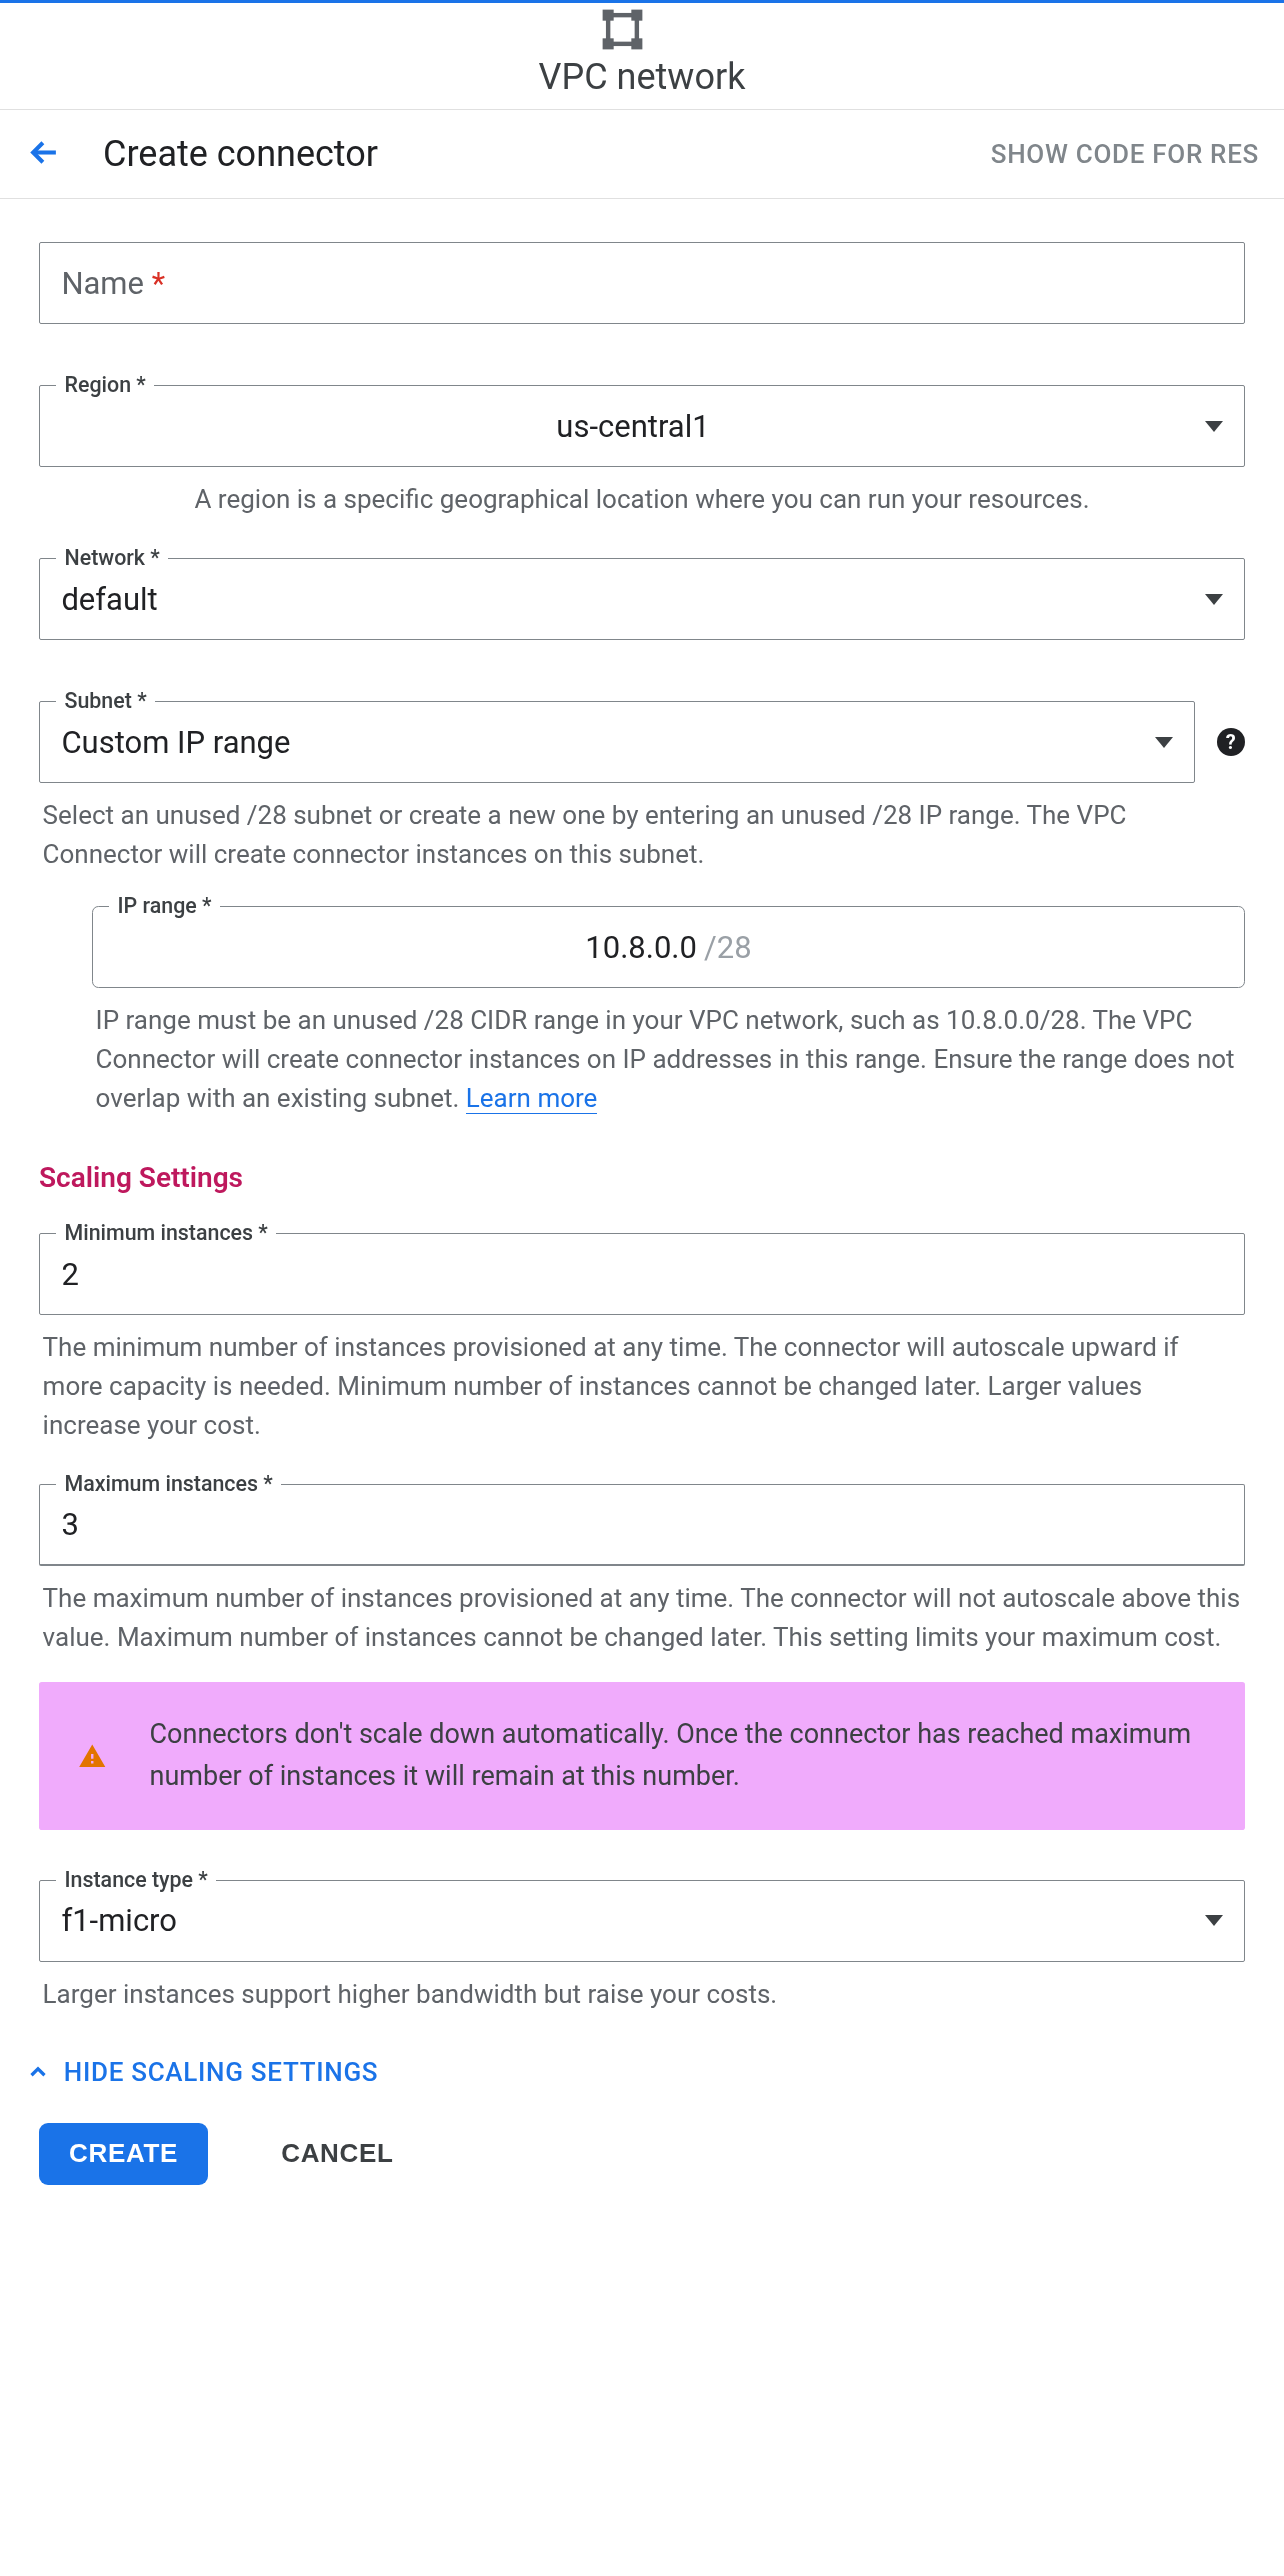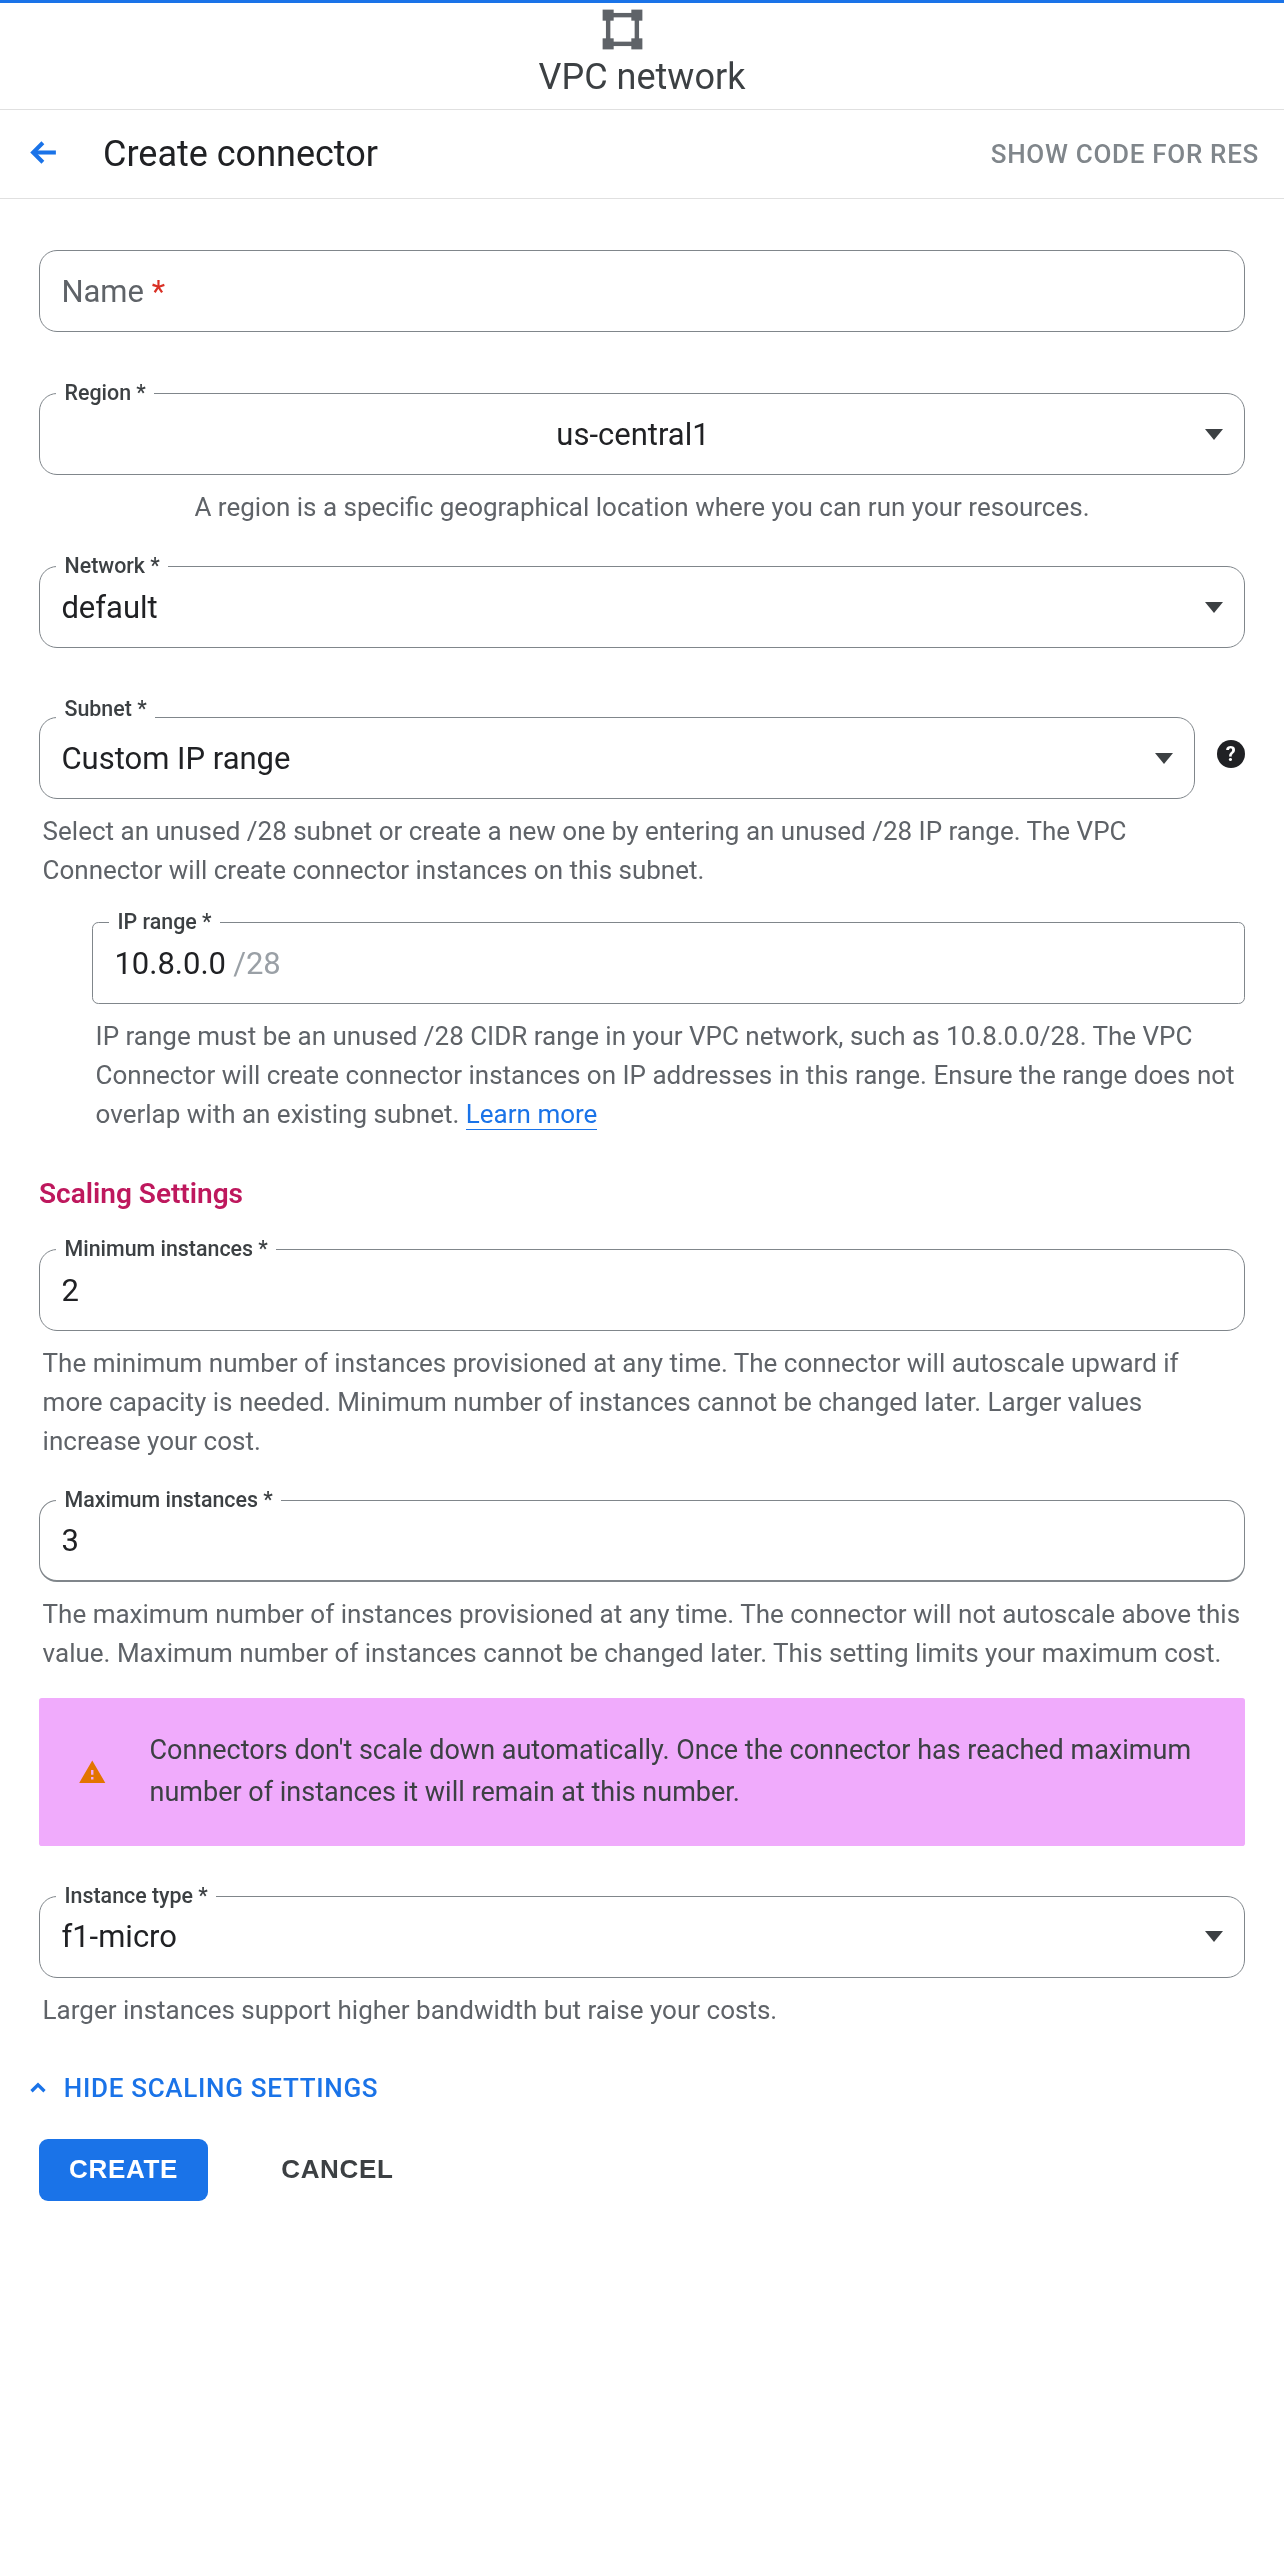--- a/index.html
+++ b/index.html
@@ -50,29 +50,28 @@
     letter-spacing: 0.7px;
     white-space: nowrap;
     overflow: hidden;
   }
   .content { padding: 43px 39px 57px 39px; position: relative; }
 
   
   .field-wrap { position: relative; margin-bottom: 32px; }
   .field-box {
     border: 1.1px solid #80868b;
-    border-radius: 18px;
+    border-radius: 2px;
     height: 82px;
     display: flex;
     align-items: center;
     padding: 0 21.4px;
     font-size: 31px;
     color: #202124;
     background: #fff;
-    margin-top: 8px;
   }
   .field-box.select { justify-content: space-between; }
   .field-box .value { flex: 1; }
   .field-label {
     position: absolute;
     top: -13px;
     left: 17px;
     background: #fff;
     padding: 0 8.5px;
     font-size: 21.4px;
@@ -109,21 +108,21 @@
   }
 
   .indent { margin-left: 53px; }
 
   .ip-box {
     border:1.1px solid #80868b;
     border-radius:6.4px;
     height:82px;
     display:flex;
     align-items:center;
-    justify-content:flex-start;
+    justify-content:center;
     padding:0 21.4px;
     font-size:31px;
     color:#202124;
     background:#fff;
   }
   .ip-box .suffix { color:#9aa0a6; margin-left:7.1px; }
 
   .section-title {
     font-size: 28px;
     font-weight: 600;

